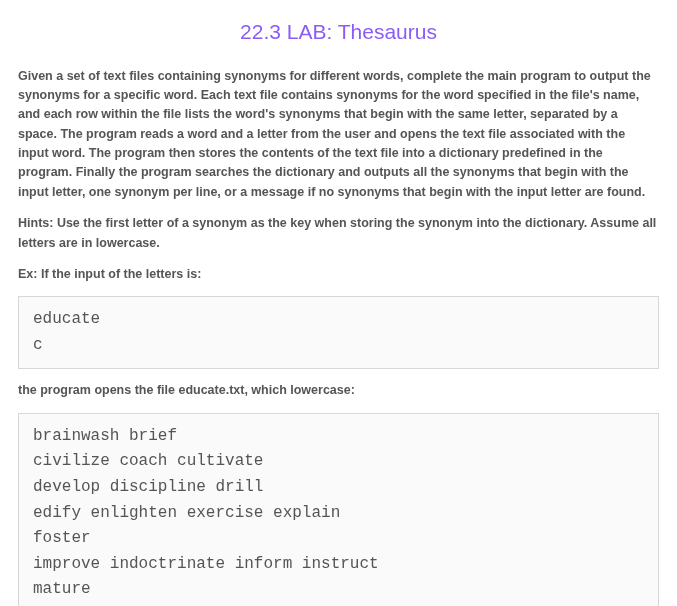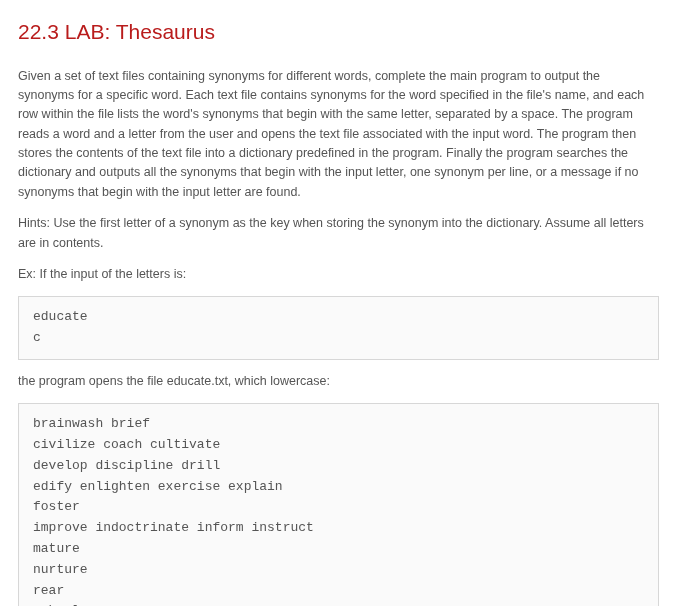--- a/index.html
+++ b/index.html
@@ -9,48 +9,50 @@
     font-family: "Helvetica Neue", Helvetica, Arial, sans-serif;
     color: #4a4a4a;
     font-size: 12.5px;
     line-height: 1.55;
     background: #fff;
     width: 677px;
   }
   h1.lab-title {
     font-size: 21px;
     font-weight: 400;
-    color: #b91c1c;
+    color: #8b5cf6;
     margin: 0 0 18px 0;
+    text-align: center;
   }
   p.body-text {
     margin: 0 0 12px 0;
     color: #555;
+    font-weight: bold;
   }
   .code-block {
     border: 1px solid #d7d7d7;
     background: #fafafa;
     padding: 10px 14px;
     font-family: "Courier New", Courier, monospace;
-    font-size: 13px;
+    font-size: 16px;
     color: #555;
     white-space: pre;
     line-height: 1.6;
     margin: 8px 0 12px 0;
     overflow-x: auto;
   }
 </style>
 </head>
 <body>
 
 <h1 class="lab-title">22.3 LAB: Thesaurus</h1>
 
 <p class="body-text">Given a set of text files containing synonyms for different words, complete the main program to output the synonyms for a specific word. Each text file contains synonyms for the word specified in the file's name, and each row within the file lists the word's synonyms that begin with the same letter, separated by a space. The program reads a word and a letter from the user and opens the text file associated with the input word. The program then stores the contents of the text file into a dictionary predefined in the program. Finally the program searches the dictionary and outputs all the synonyms that begin with the input letter, one synonym per line, or a message if no synonyms that begin with the input letter are found.</p>
 
-<p class="body-text">Hints: Use the first letter of a synonym as the key when storing the synonym into the dictionary. Assume all letters are in contents.</p>
+<p class="body-text">Hints: Use the first letter of a synonym as the key when storing the synonym into the dictionary. Assume all letters are in lowercase.</p>
 
 <p class="body-text">Ex: If the input of the letters is:</p>
 
 <div class="code-block">educate
 c</div>
 
 <p class="body-text">the program opens the file educate.txt, which lowercase:</p>
 
 <div class="code-block">brainwash brief
 civilize coach cultivate

